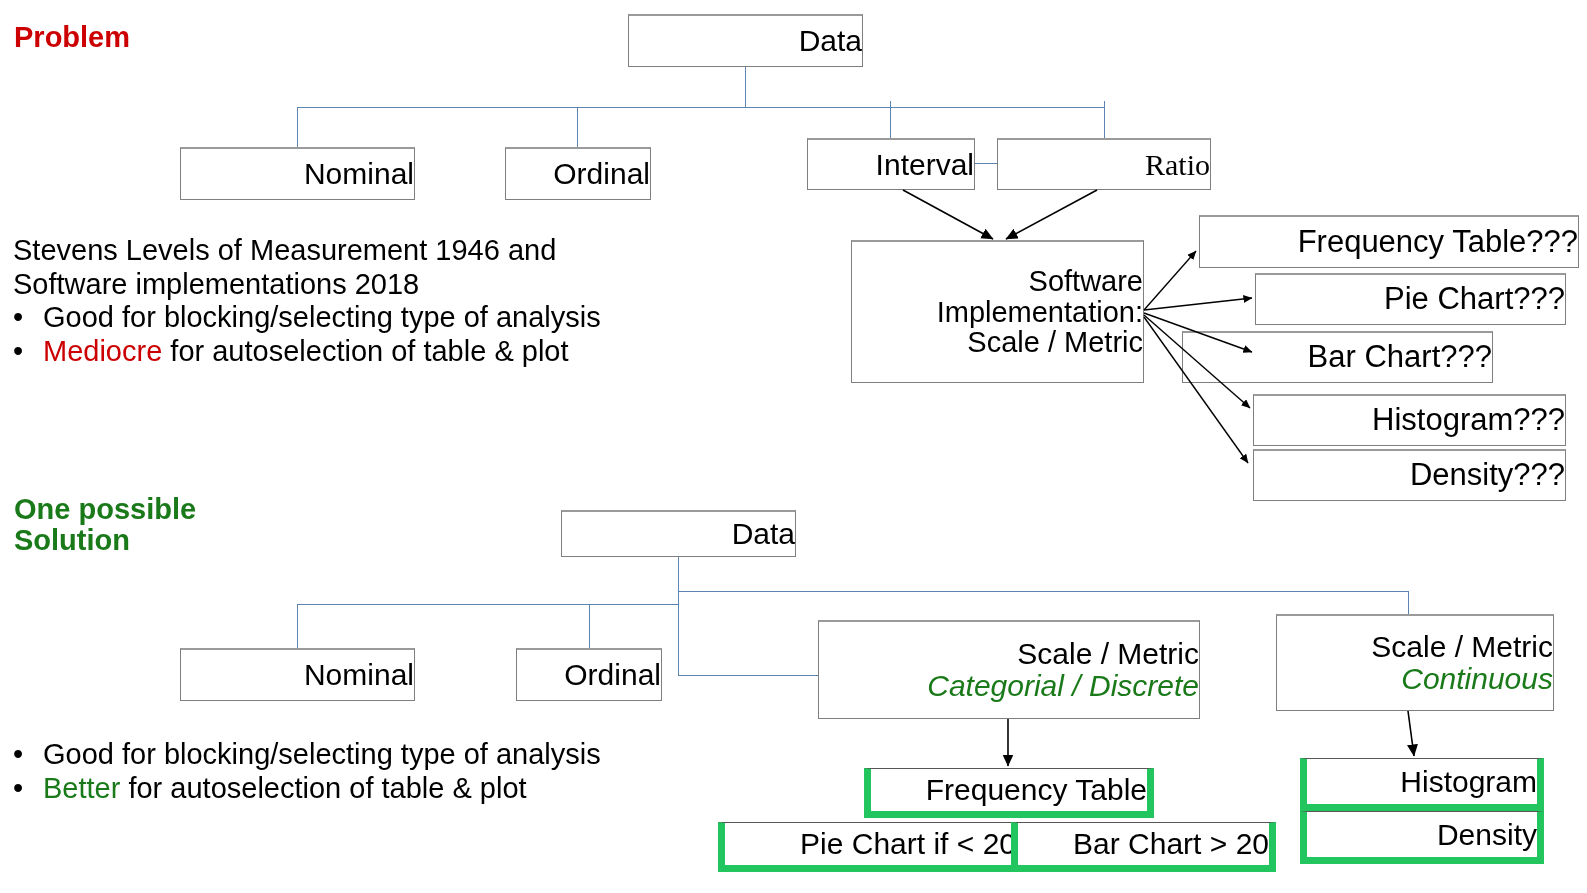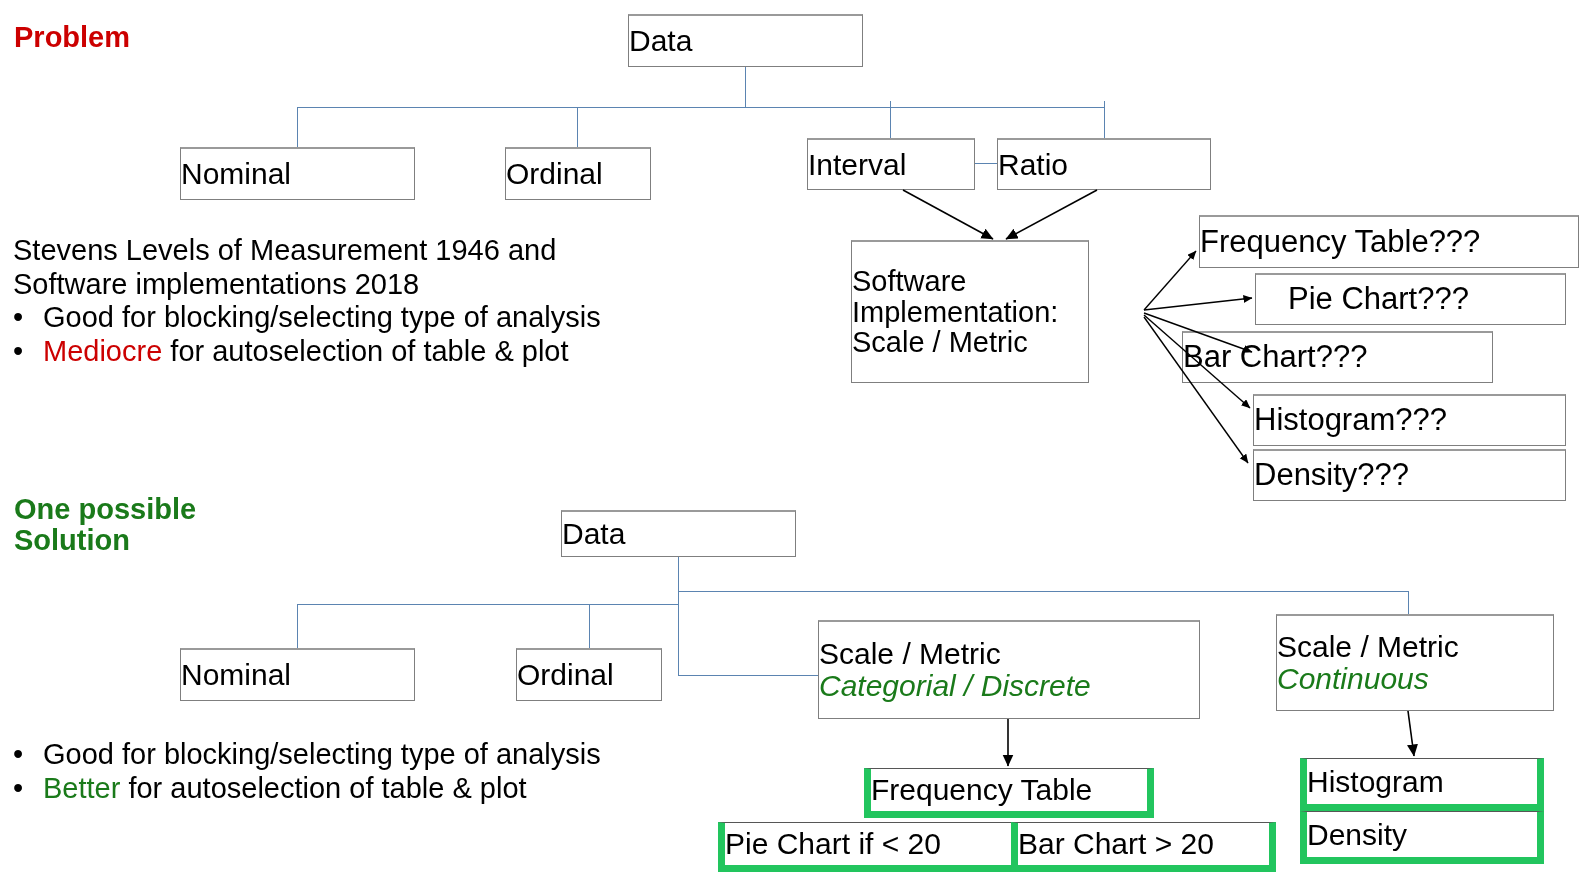--- a/index.html
+++ b/index.html
@@ -8,21 +8,21 @@
 
   
   .box{
     position:absolute;
     box-sizing:border-box;
     background:#ffffff;
     border:1px solid #7f7f7f;
     border-top:2px solid #9a9a9a;
     display:flex;
     flex-direction:column;
-    align-items:flex-start;
+    align-items:flex-end;
     justify-content:center;
     text-align:center;
     color:#000000;
     line-height:1.06;
     white-space:nowrap;
   }
   .box.plain{border:7px solid #22c55e;border-top:1px solid #565656;}
   .box .ln{display:block;}
   .grn{color:#1a7a1a;font-style:italic;}
 
@@ -63,25 +63,25 @@
   </div>
 
   <div class="box" style="left:505px;top:147px;width:146px;height:53px;font-size:30px;">
     <span class="ln">Ordinal</span>
   </div>
 
   <div class="box" style="left:807px;top:138px;width:168px;height:52px;font-size:30px;">
     <span class="ln">Interval</span>
   </div>
 
-  <div class="box" style="left:997px;top:138px;width:214px;height:52px;font-size:30px;">
+  <div class="box" style="left:997px;top:138px;width:214px;height:52px;font-size:30px;font-family:Liberation Serif, serif;">
     <span class="ln">Ratio</span>
   </div>
 
-  <div class="box" style="left:851px;top:240px;width:238px;height:143px;font-size:29px;">
+  <div class="box" style="left:851px;top:240px;width:293px;height:143px;font-size:29px;">
     <span class="ln">Software</span>
     <span class="ln">Implementation:</span>
     <span class="ln">Scale / Metric</span>
   </div>
 
   <div class="box" style="left:1199px;top:215px;width:380px;height:53px;font-size:31px;">
     <span class="ln">Frequency Table???</span>
   </div>
 
   <div class="box" style="left:1255px;top:273px;width:311px;height:52px;font-size:31px;padding-left:32px;">

